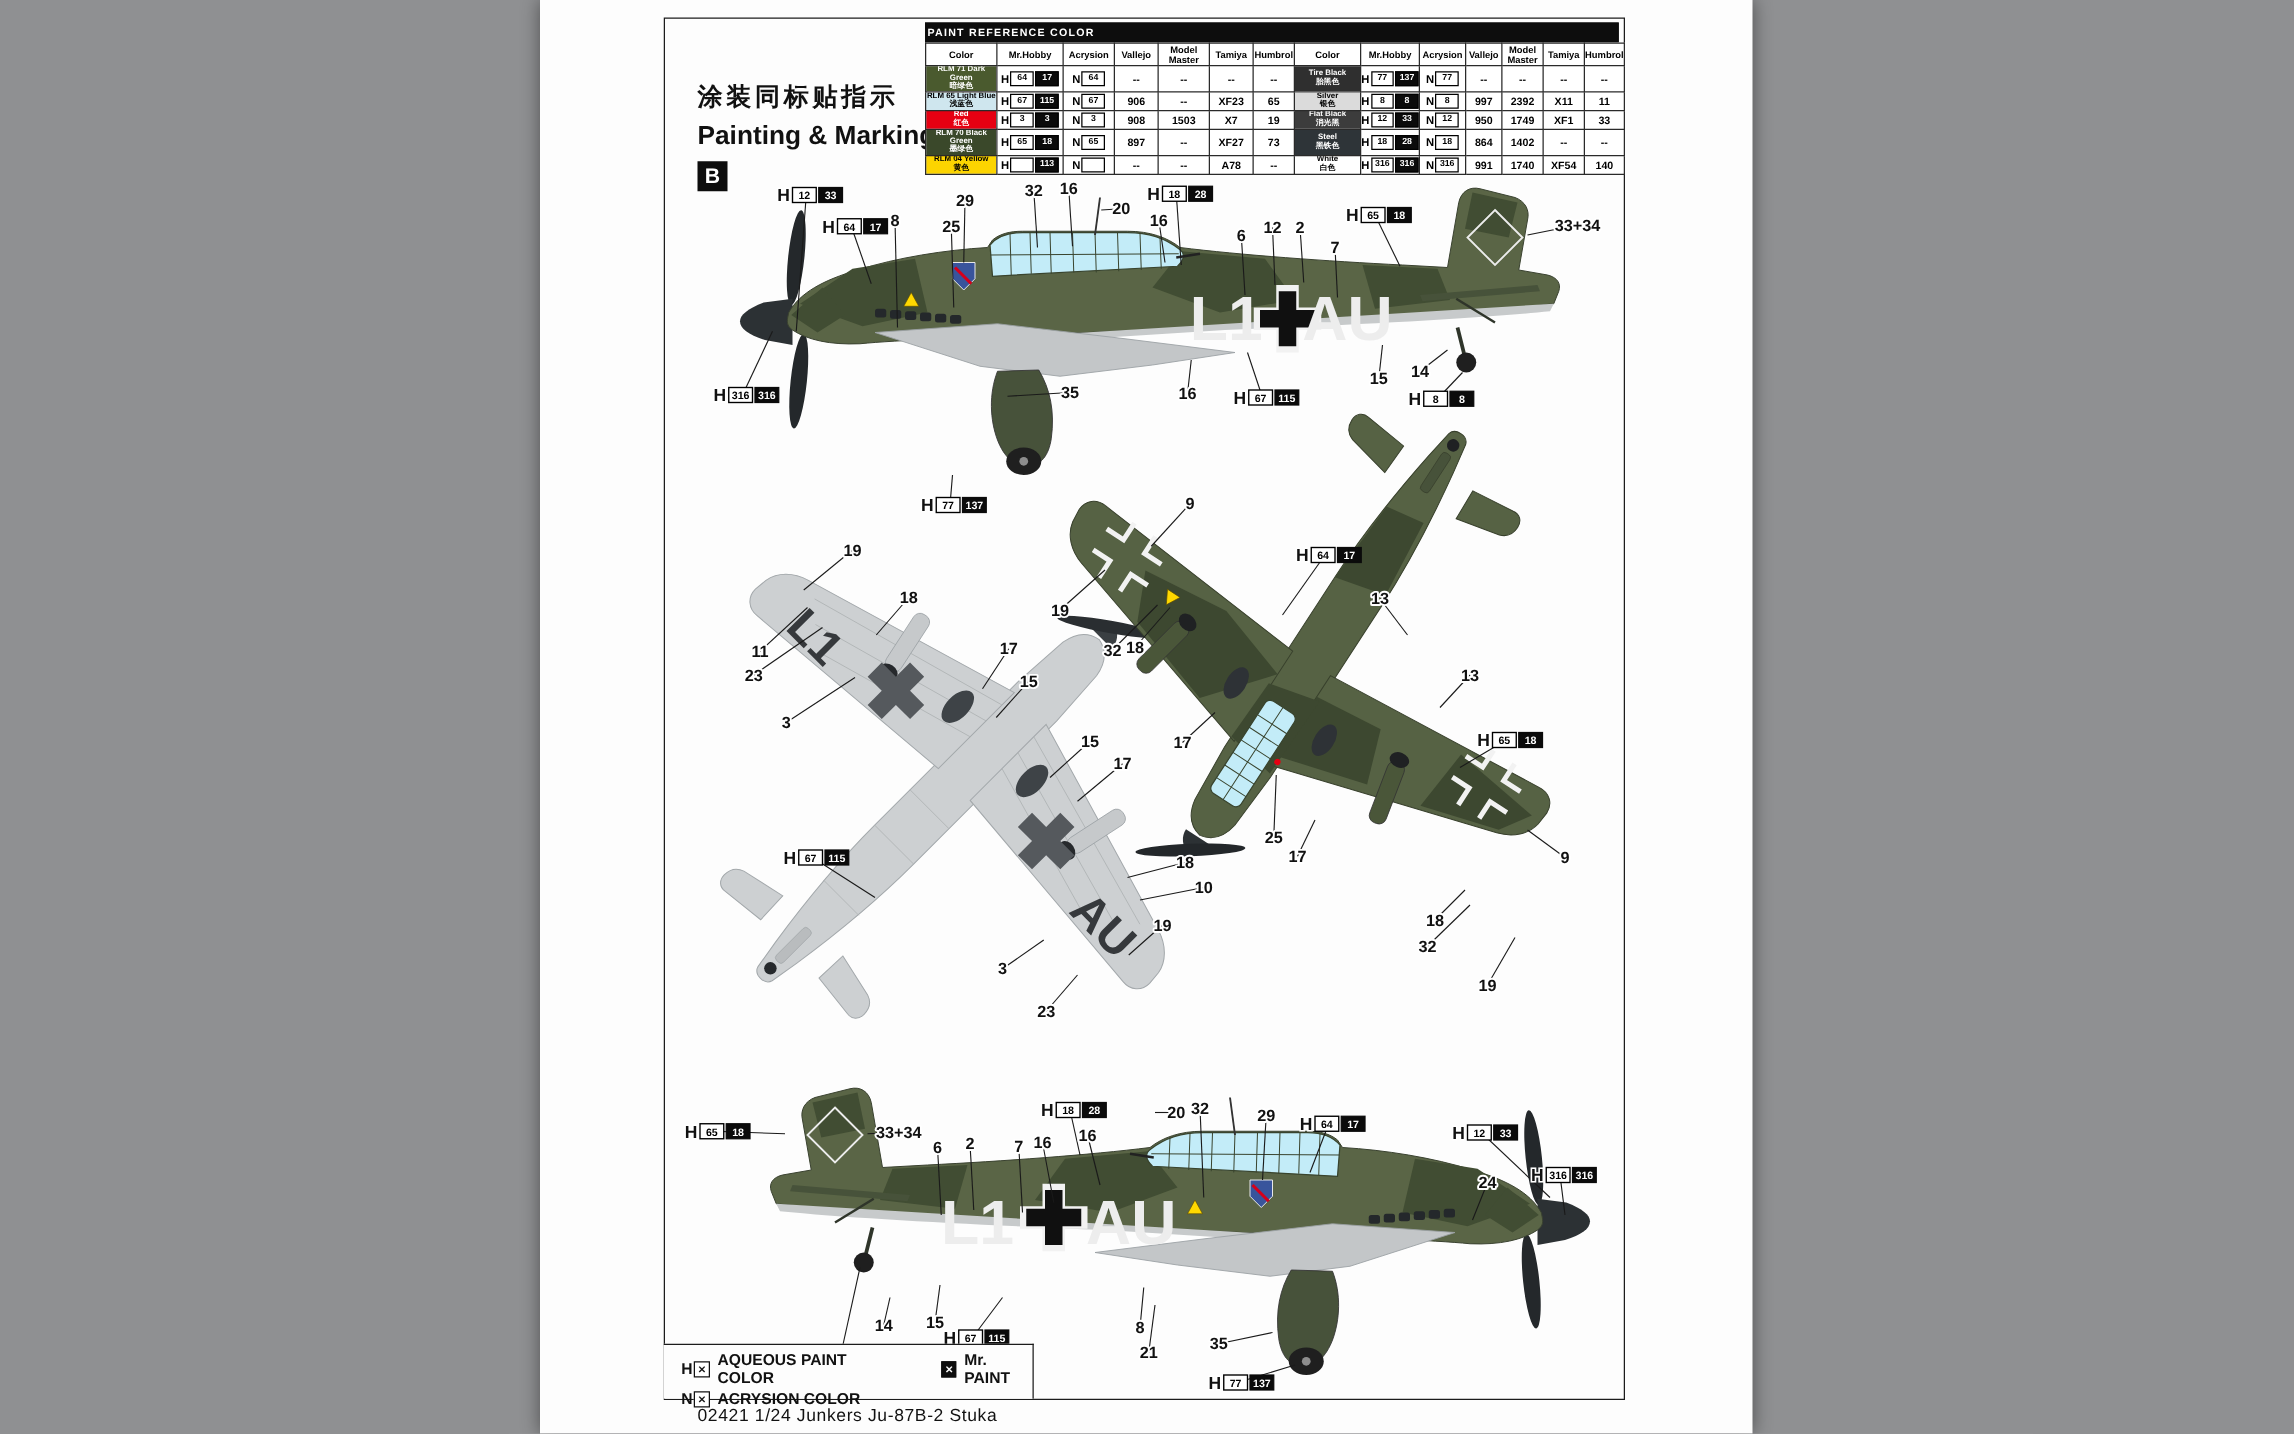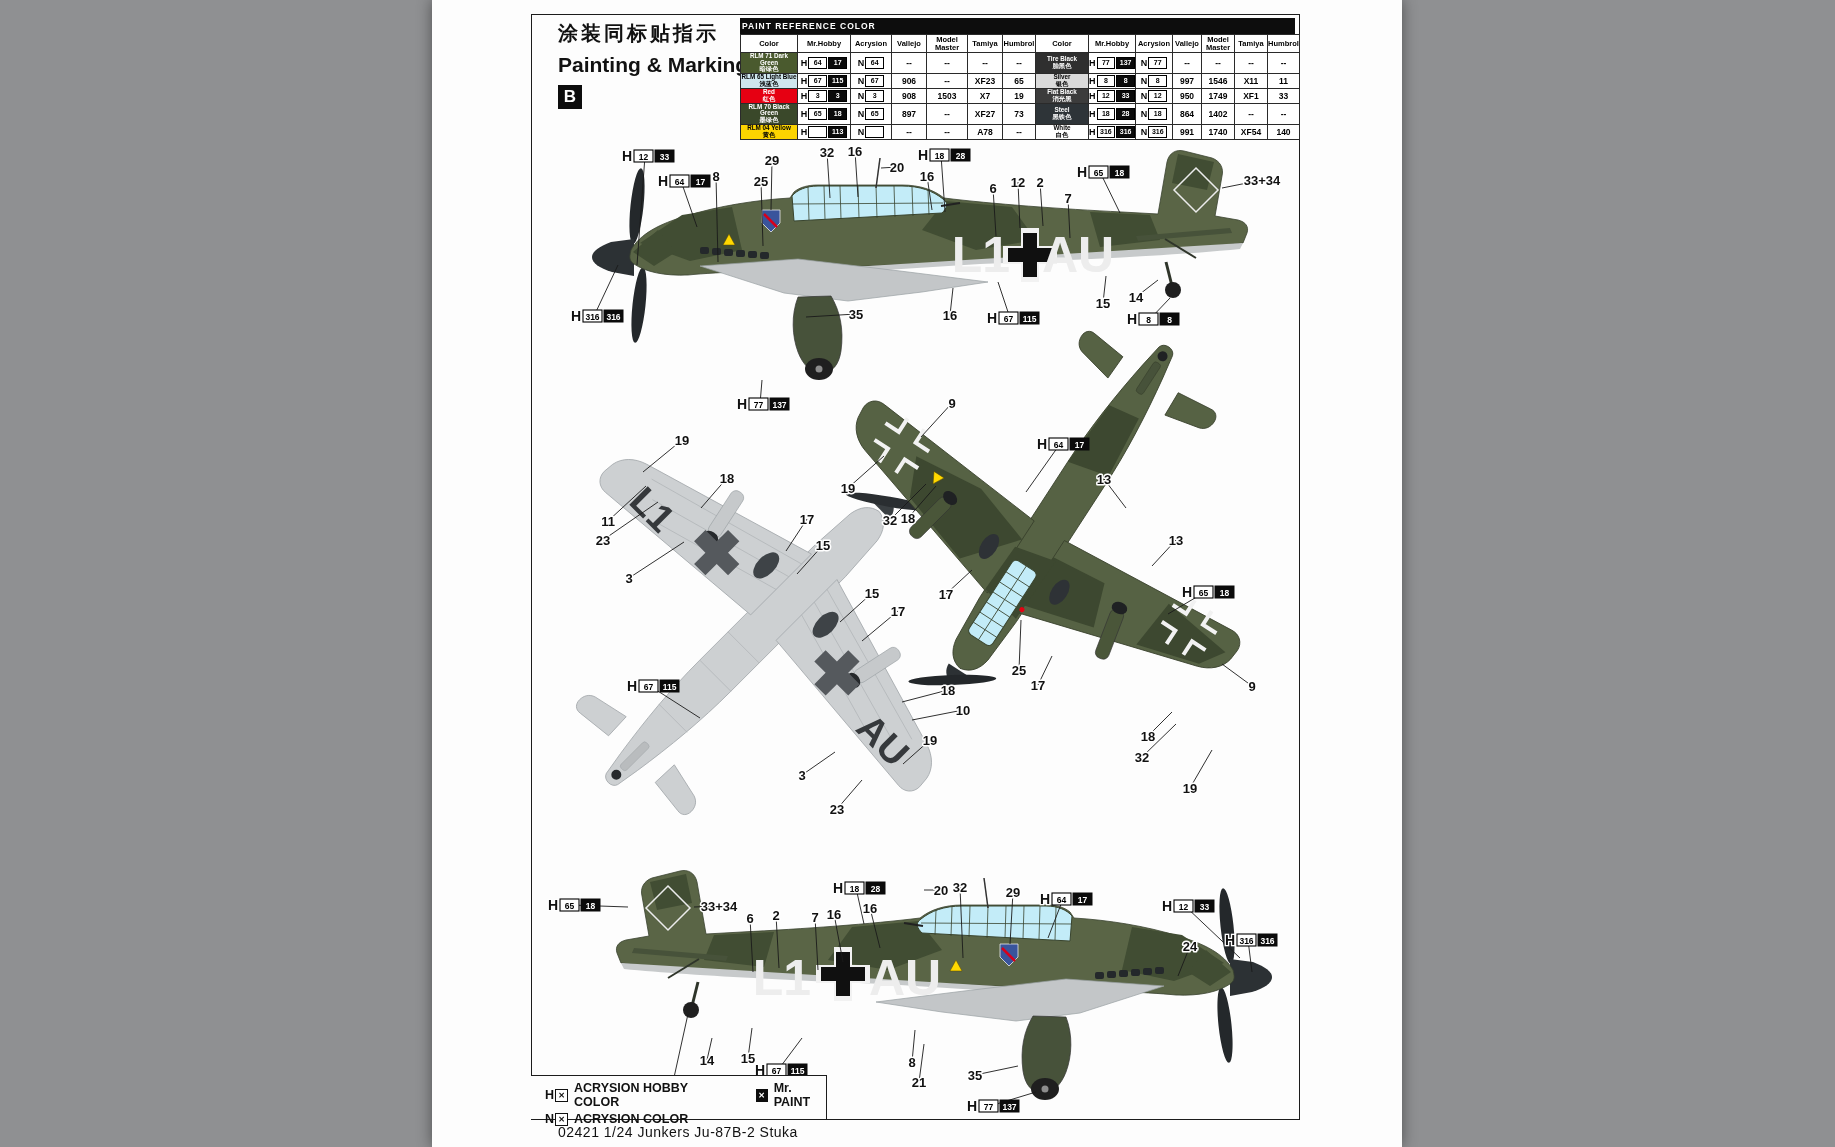--- a/index.html
+++ b/index.html
@@ -1,20 +1,20 @@
 <!DOCTYPE html>
 <html><head>
 <meta charset="utf-8">
 <style>
   html,body{margin:0;padding:0;background:#8f9092;font-family:"Liberation Sans",sans-serif;}
   .stage{position:relative;width:1835px;height:1147px;overflow:hidden;background:#8f9092;}
   .page{position:absolute;left:432px;top:0;width:970px;height:1147px;background:#fdfdfd;box-shadow:0 0 14px rgba(0,0,0,.45);}
   .frame{position:absolute;left:99px;top:14px;width:769px;height:1106px;border:1.5px solid #1c1c1c;box-sizing:border-box;}
   .titleblock{position:absolute;left:126px;top:20px;width:300px;color:#111;}
-  .title-cn{font-size:20px;font-weight:bold;letter-spacing:3px;}
+  .title-cn{font-size:20px;font-weight:bold;letter-spacing:3px;margin-top:44px;}
   .title-en{font-size:21px;font-weight:bold;margin-top:6px;}
   .sheet-badge{margin-top:8px;width:24px;height:24px;background:#0d0d0d;color:#fff;font-size:17px;font-weight:bold;display:flex;align-items:center;justify-content:center;}
   
   .ptable-wrap{position:absolute;left:308px;top:18px;width:555px;}
   .ptable-title{background:#0d0d0d;color:#fff;font-size:8.5px;font-weight:bold;letter-spacing:1px;padding:2px 0 2px 1px;border:1px solid #0d0d0d;}
   table.ptable{border-collapse:collapse;width:100%;table-layout:fixed;background:#fff;}
   table.ptable th,table.ptable td{border:1px solid #2a2a2a;padding:0;text-align:center;overflow:hidden;}
   table.ptable th{font-size:7.5px;font-weight:bold;height:17px;line-height:1.05;}
   table.ptable td{font-size:8.5px;font-weight:600;height:14px;}
   td.swatch div{line-height:1.05;}
@@ -169,21 +169,21 @@
                   <span class="bbox">8</span>
                 </span>
               </td>
               <td>
                 <span class="hcell">
                   <span class="pfx">N</span>
                   <span class="wbox">8</span>
                 </span>
               </td>
               <td>997</td>
-              <td>1546</td>
+              <td>2392</td>
               <td>X11</td>
               <td>11</td>
             </tr>
             <tr>
               <td class="swatch" style="background: rgb(230, 0, 18); color: rgb(255, 255, 255);">
                 <div class="en">Red</div>
                 <div class="cn">红色</div>
               </td>
               <td>
                 <span class="hcell">
@@ -824,21 +824,21 @@
           </g>
         </g>
     </svg>
 
     <div class="legend">
       <div class="row">
         <span style="display:flex;align-items:center;gap:1px;">
           <span>H</span>
           <span class="lbox">✕</span>
         </span>
-        <span>ACRYSION HOBBY COLOR</span>
+        <span>AQUEOUS PAINT COLOR</span>
         <span class="gap"></span>
         <span class="lbox black">✕</span>
         <span>Mr. PAINT</span>
       </div>
       <div class="row">
         <span style="display:flex;align-items:center;gap:1px;">
           <span>N</span>
           <span class="lbox">✕</span>
         </span>
         <span>ACRYSION COLOR</span>

